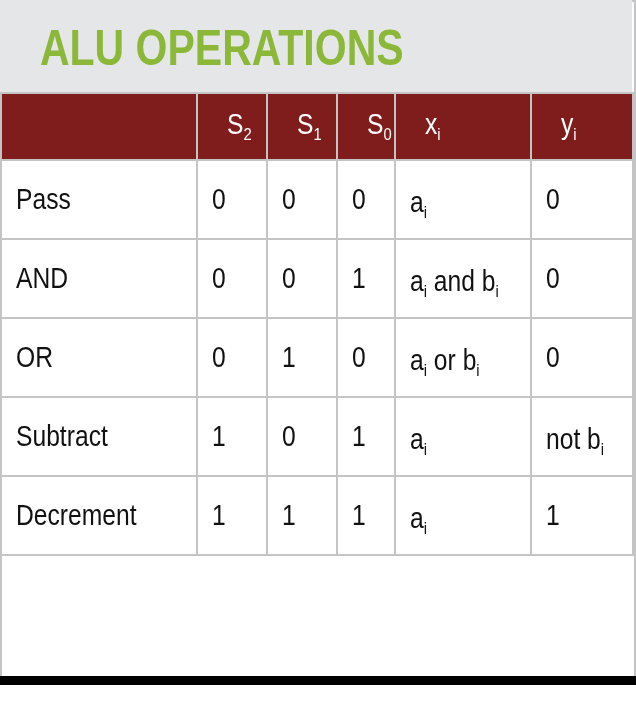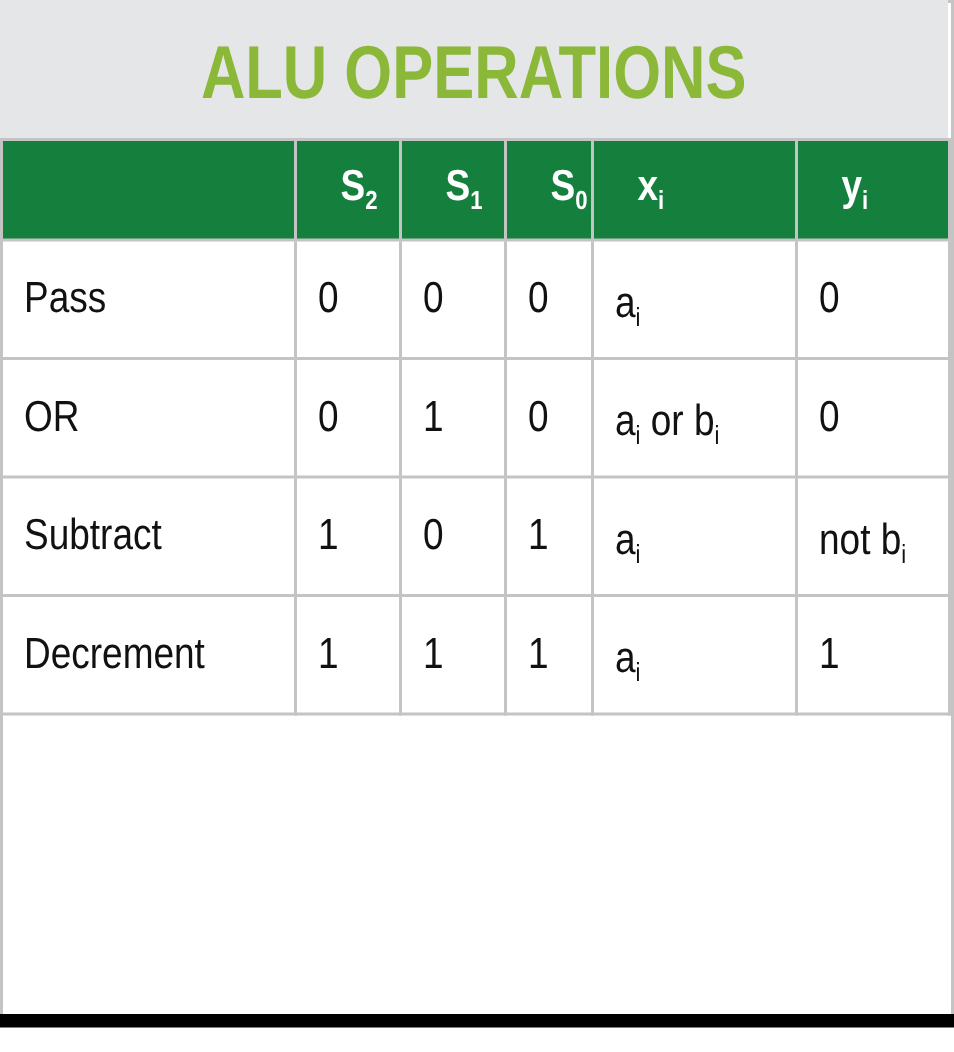--- a/index.html
+++ b/index.html
@@ -1,22 +1,22 @@
 <!DOCTYPE html>
 <html><head>
 <meta charset="utf-8">
 <style>
   html, body { margin:0; padding:0; background:#fff; }
   body { width:636px; height:701px; position:relative; overflow:hidden; font-family:"Liberation Sans", sans-serif; }
   .frame { position:absolute; left:0; top:0; width:636px; height:676px; box-sizing:border-box; border:2px solid #c4c4c4; border-bottom:none; }
-  .title { position:absolute; left:0; top:0; width:632px; height:96px; background:#e5e6e7; display:flex; align-items:center; justify-content:center; }
+  .title { position:absolute; left:0; top:0; width:632px; height:96px; background:#e5e6e7; display:flex; align-items:center; justify-content:flex-start; }
   .title span { color:#8cb83a; font-weight:bold; font-size:50px; letter-spacing:0px; transform:scaleX(0.82); display:inline-block; }
   table { position:absolute; left:0; top:92px; border-collapse:collapse; table-layout:fixed; width:632px; }
   td, th { border:2px solid #c4c4c4; padding:0 0 0 14px; vertical-align:middle; text-align:left; font-weight:normal; color:#111; font-size:29px; height:61px; box-sizing:border-box; }
-  th { background:#15803d; color:#fff; font-weight:bold; height:67px; padding-left:29px; }
+  th { background:#7f1d1d; color:#fff; font-weight:normal; height:67px; padding-left:29px; }
   tbody td { height:79px; }
   td span.t, th span.t { display:inline-block; transform:scaleX(0.85); transform-origin:left center; white-space:nowrap; }
   sub { font-size:0.6em; vertical-align:-0.35em; }
   .expr { padding-top:10px;margin-top:39px; }
   .bar { position:absolute; left:0; top:676px; width:636px; height:9px; background:#000; }
 </style>
 </head>
 <body>
 
 <div class="frame"></div>
@@ -46,20 +46,28 @@
   <tbody id="body">
       <tr>
         <td><span class="t">Pass</span></td>
         <td><span class="t">0</span></td>
         <td><span class="t">0</span></td>
         <td><span class="t">0</span></td>
         <td class="expr"><span class="t"><span>a</span><sub>i</sub></span></td>
         <td><span class="t"><span>0</span></span></td>
       </tr>
       <tr>
+        <td><span class="t">AND</span></td>
+        <td><span class="t">0</span></td>
+        <td><span class="t">0</span></td>
+        <td><span class="t">1</span></td>
+        <td class="expr"><span class="t"><span>a</span><sub>i</sub><span> and b</span><sub>i</sub></span></td>
+        <td><span class="t"><span>0</span></span></td>
+      </tr>
+      <tr>
         <td><span class="t">OR</span></td>
         <td><span class="t">0</span></td>
         <td><span class="t">1</span></td>
         <td><span class="t">0</span></td>
         <td class="expr"><span class="t"><span>a</span><sub>i</sub><span> or b</span><sub>i</sub></span></td>
         <td><span class="t"><span>0</span></span></td>
       </tr>
       <tr>
         <td><span class="t">Subtract</span></td>
         <td><span class="t">1</span></td>

